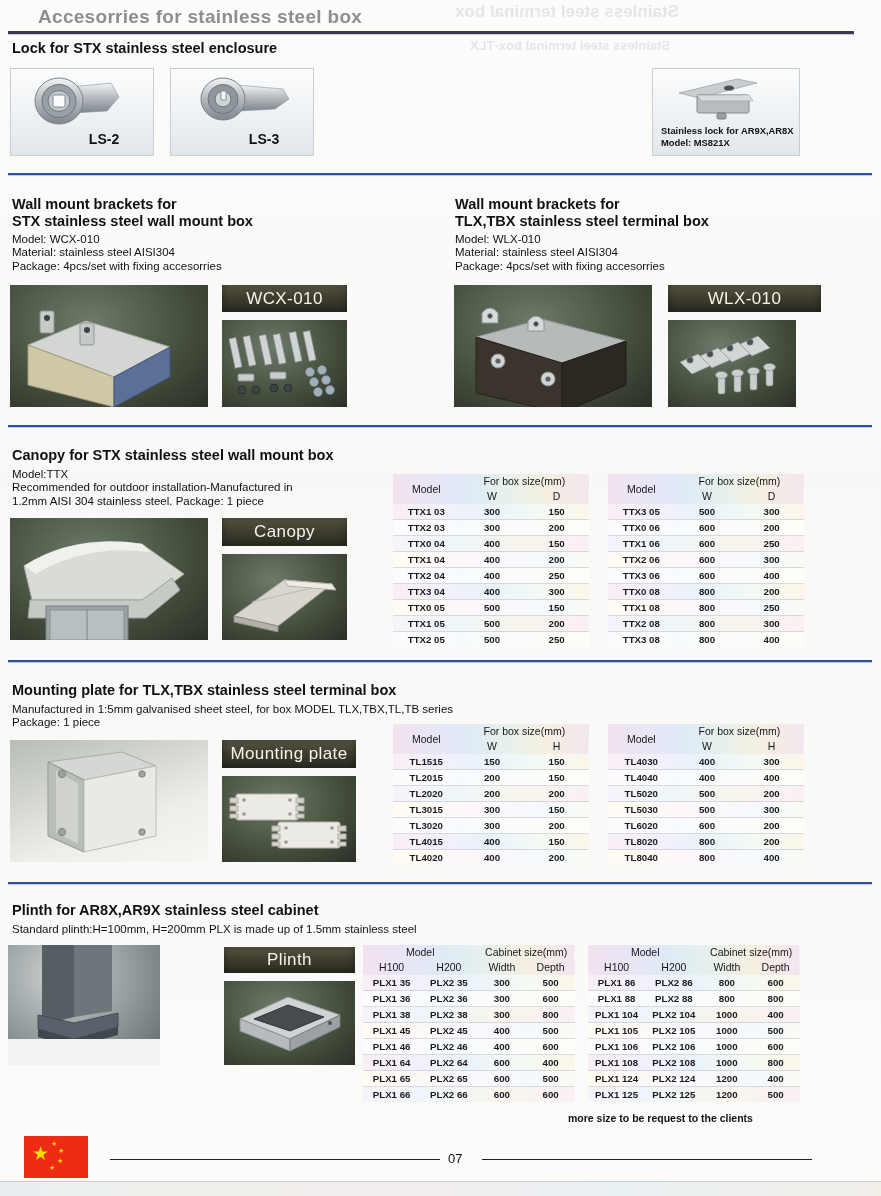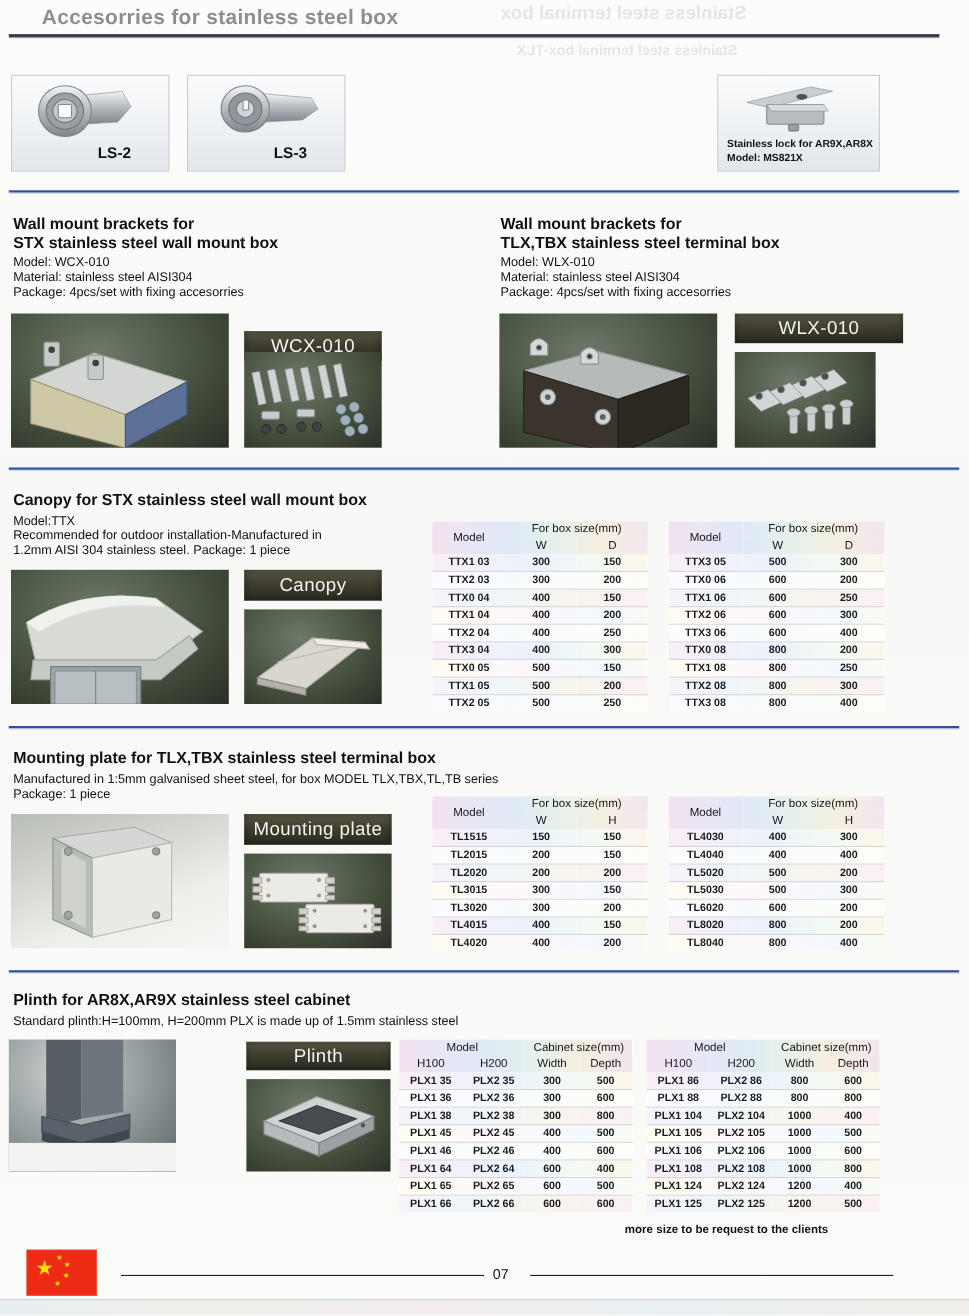--- a/index.html
+++ b/index.html
@@ -85,20 +85,21 @@
 </head>
 <body>
 
 <div class="page">
 
   <div class="page-title">Accesorries for stainless steel box</div>
   <div class="hdr-rule"></div>
   <div class="ghost" style="left:455px;top:2px;font-size:17px;">Stainless steel terminal box</div>
   <div class="ghost" style="left:470px;top:38px;font-size:13px;">Stainless steel terminal box-TLX</div>
 
+  <div class="sec-title" style="left:12px;top:40px;">Lock for STX stainless steel enclosure</div>
 
   <div class="lockcard ph-lock" style="left:10px;top:68px;width:142px;height:86px;">
     <svg width="142" height="64" viewBox="0 0 142 64" style="position:absolute;left:0;top:2px;">
       <defs>
           <linearGradient id="mtl1" x1="0" y1="0" x2="0" y2="1">
         <stop offset="0" stop-color="#f2f3f4"></stop>
             <stop offset=".45" stop-color="#b9bec2"></stop>
         <stop offset="1" stop-color="#7e868c"></stop>
           </linearGradient>
         </defs>
@@ -154,21 +155,21 @@
     <svg width="198" height="122" viewBox="0 0 198 122">
       <path d="M18 60 L76 36 L160 62 L104 92 Z" fill="#d3d6d2" stroke="#a9ada8"></path>
       <path d="M18 60 L18 100 L104 122 L104 92 Z" fill="#cfc8a6" stroke="#a09a7e"></path>
       <path d="M104 92 L160 62 L160 92 L104 122 Z" fill="#5c6f96" stroke="#45557a"></path>
       <rect x="30" y="26" width="14" height="22" rx="2" fill="#c5cac8" stroke="#8f9593"></rect>
       <circle cx="37" cy="33" r="3" fill="#3d4240"></circle>
       <rect x="70" y="38" width="14" height="22" rx="2" fill="#c5cac8" stroke="#8f9593"></rect>
       <circle cx="77" cy="45" r="3" fill="#3d4240"></circle>
     </svg>
   </div>
-  <div class="plate" style="left:222px;top:285px;width:125px;height:27px;margin-top:16px;">WCX-010</div>
+  <div class="plate" style="left:222px;top:285px;width:125px;height:27px;">WCX-010</div>
   <div class="photo ph-dark" style="left:222px;top:320px;width:125px;height:87px;">
     <svg width="125" height="87" viewBox="0 0 125 87">
       <g fill="#cfd3d4" stroke="#8d9294" stroke-width=".6">
         <rect x="10" y="18" width="7" height="30" transform="rotate(-12 13 33)"></rect>
         <rect x="24" y="16" width="7" height="30" transform="rotate(-12 27 31)"></rect>
         <rect x="40" y="15" width="7" height="30" transform="rotate(-12 43 30)"></rect>
         <rect x="54" y="14" width="7" height="30" transform="rotate(-12 57 29)"></rect>
         <rect x="70" y="12" width="7" height="30" transform="rotate(-12 73 27)"></rect>
         <rect x="84" y="11" width="7" height="30" transform="rotate(-12 87 26)"></rect>
       </g>

